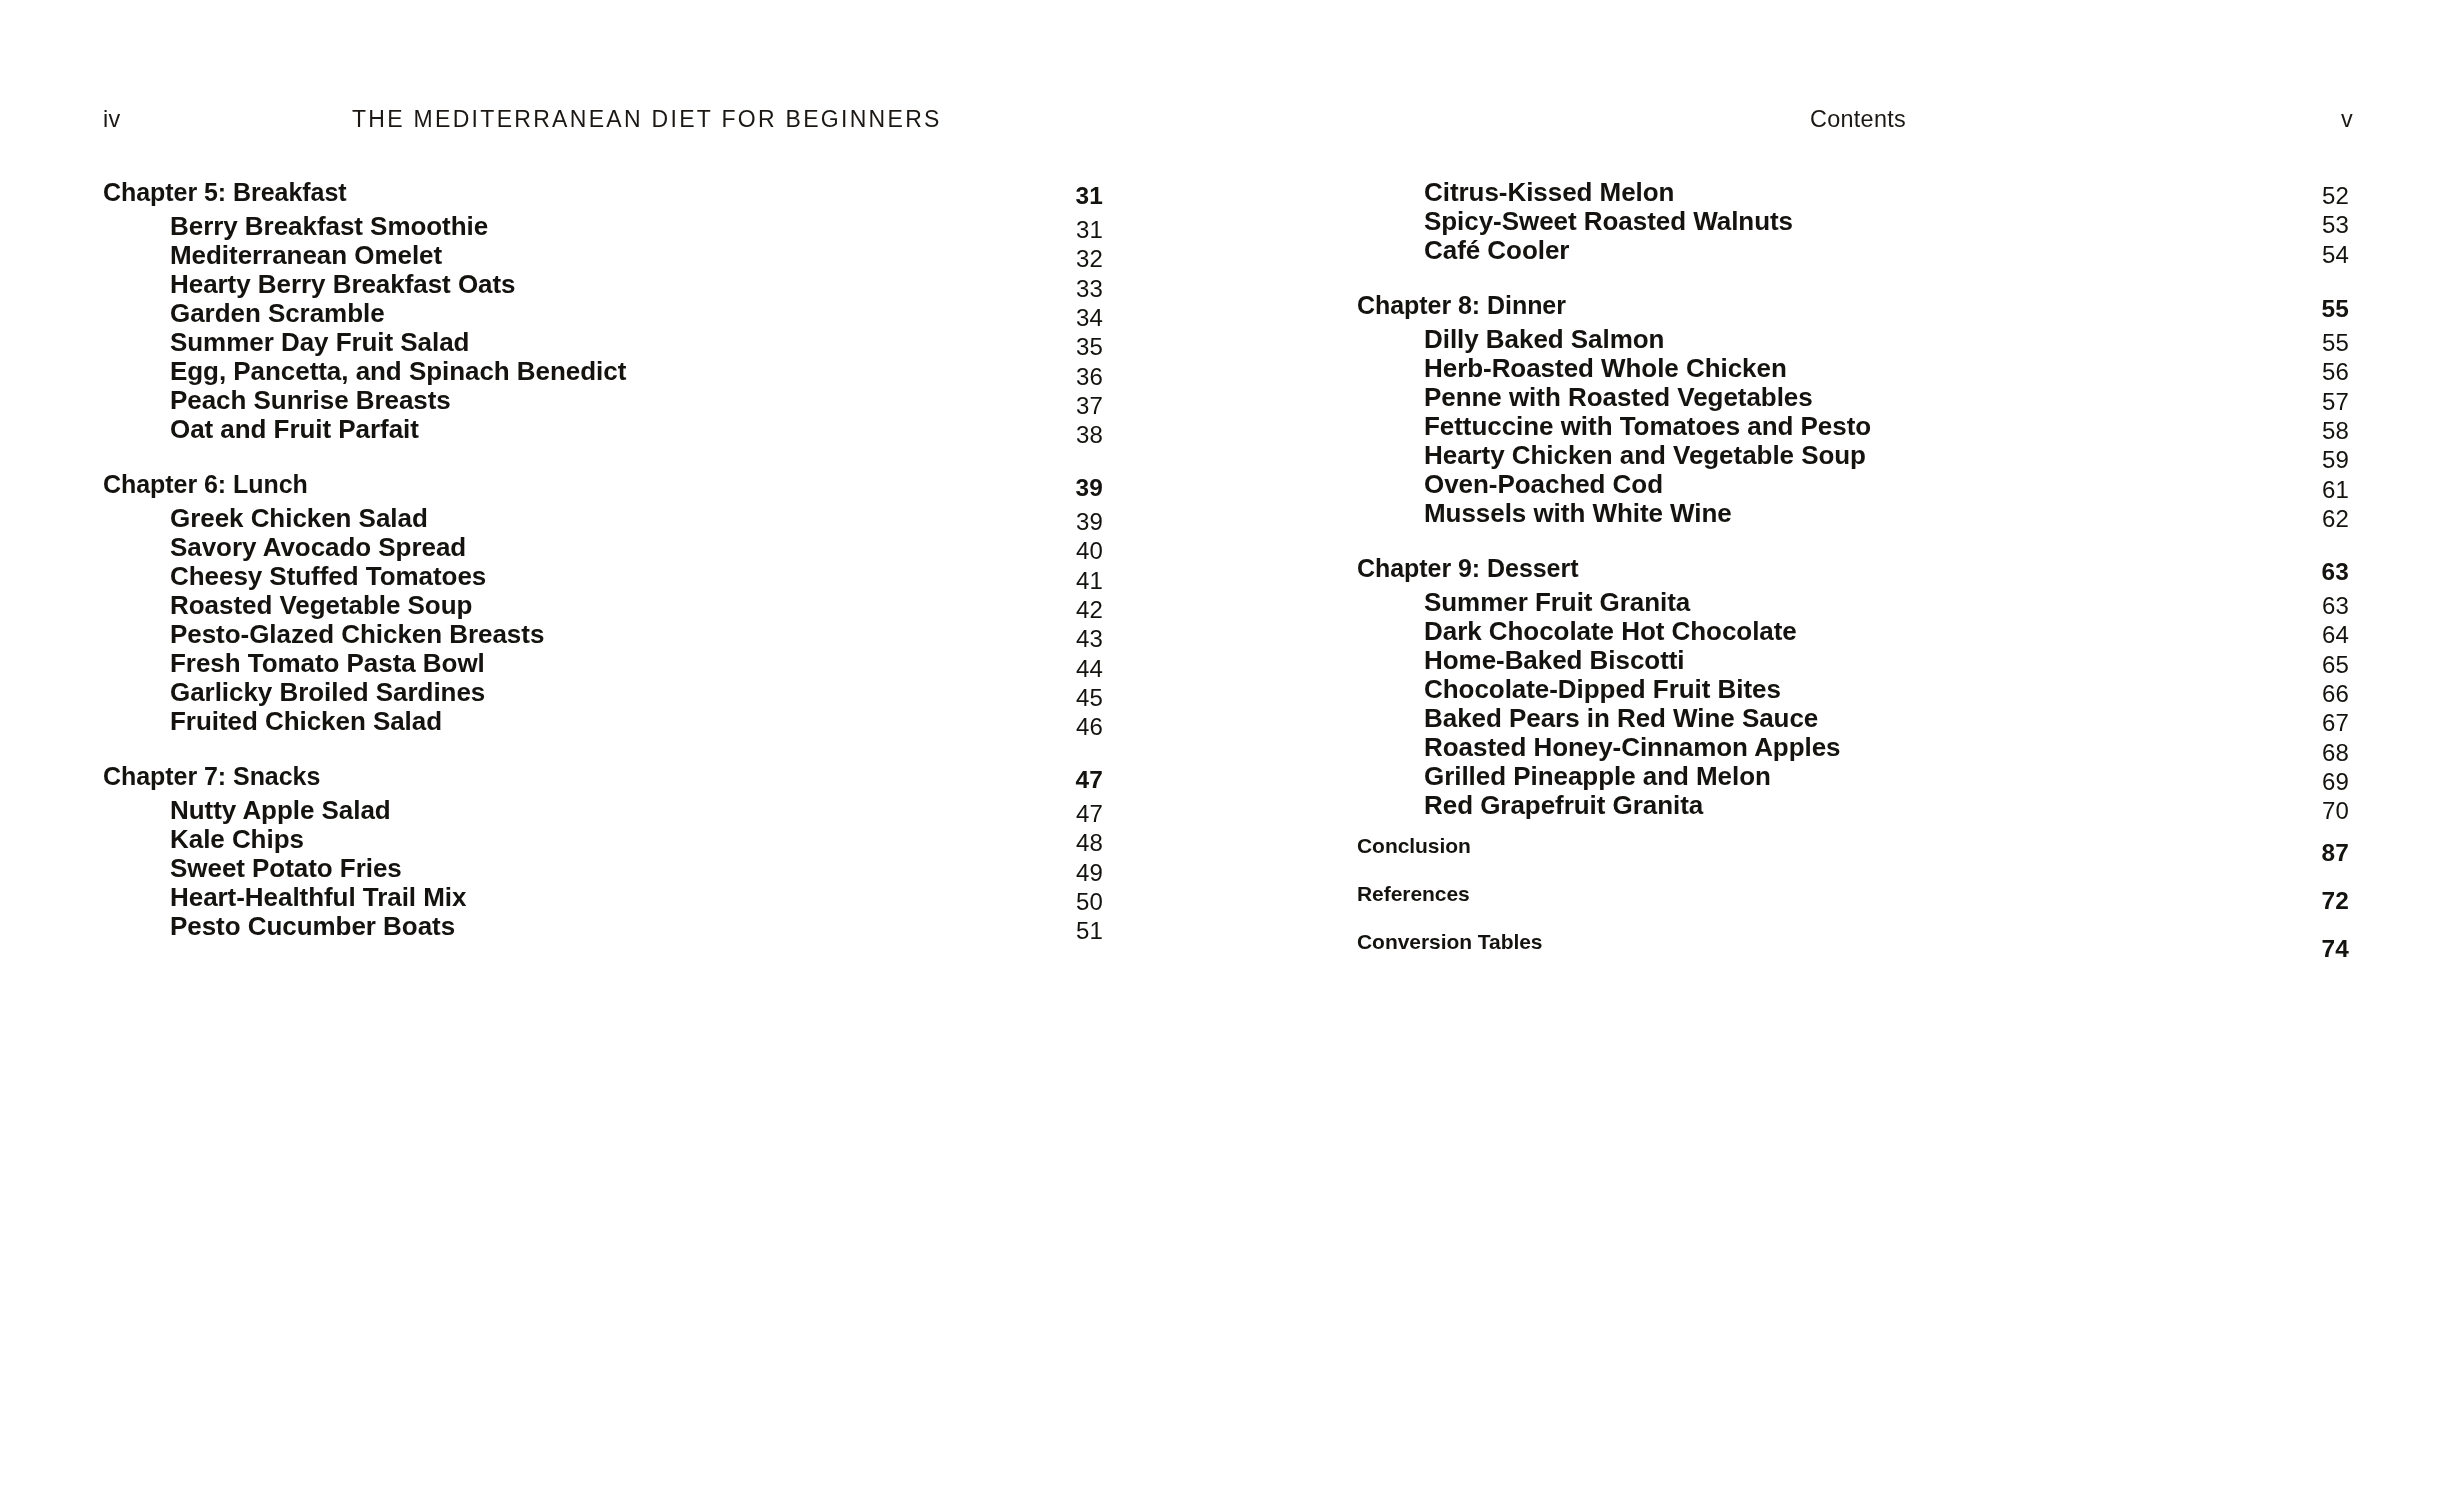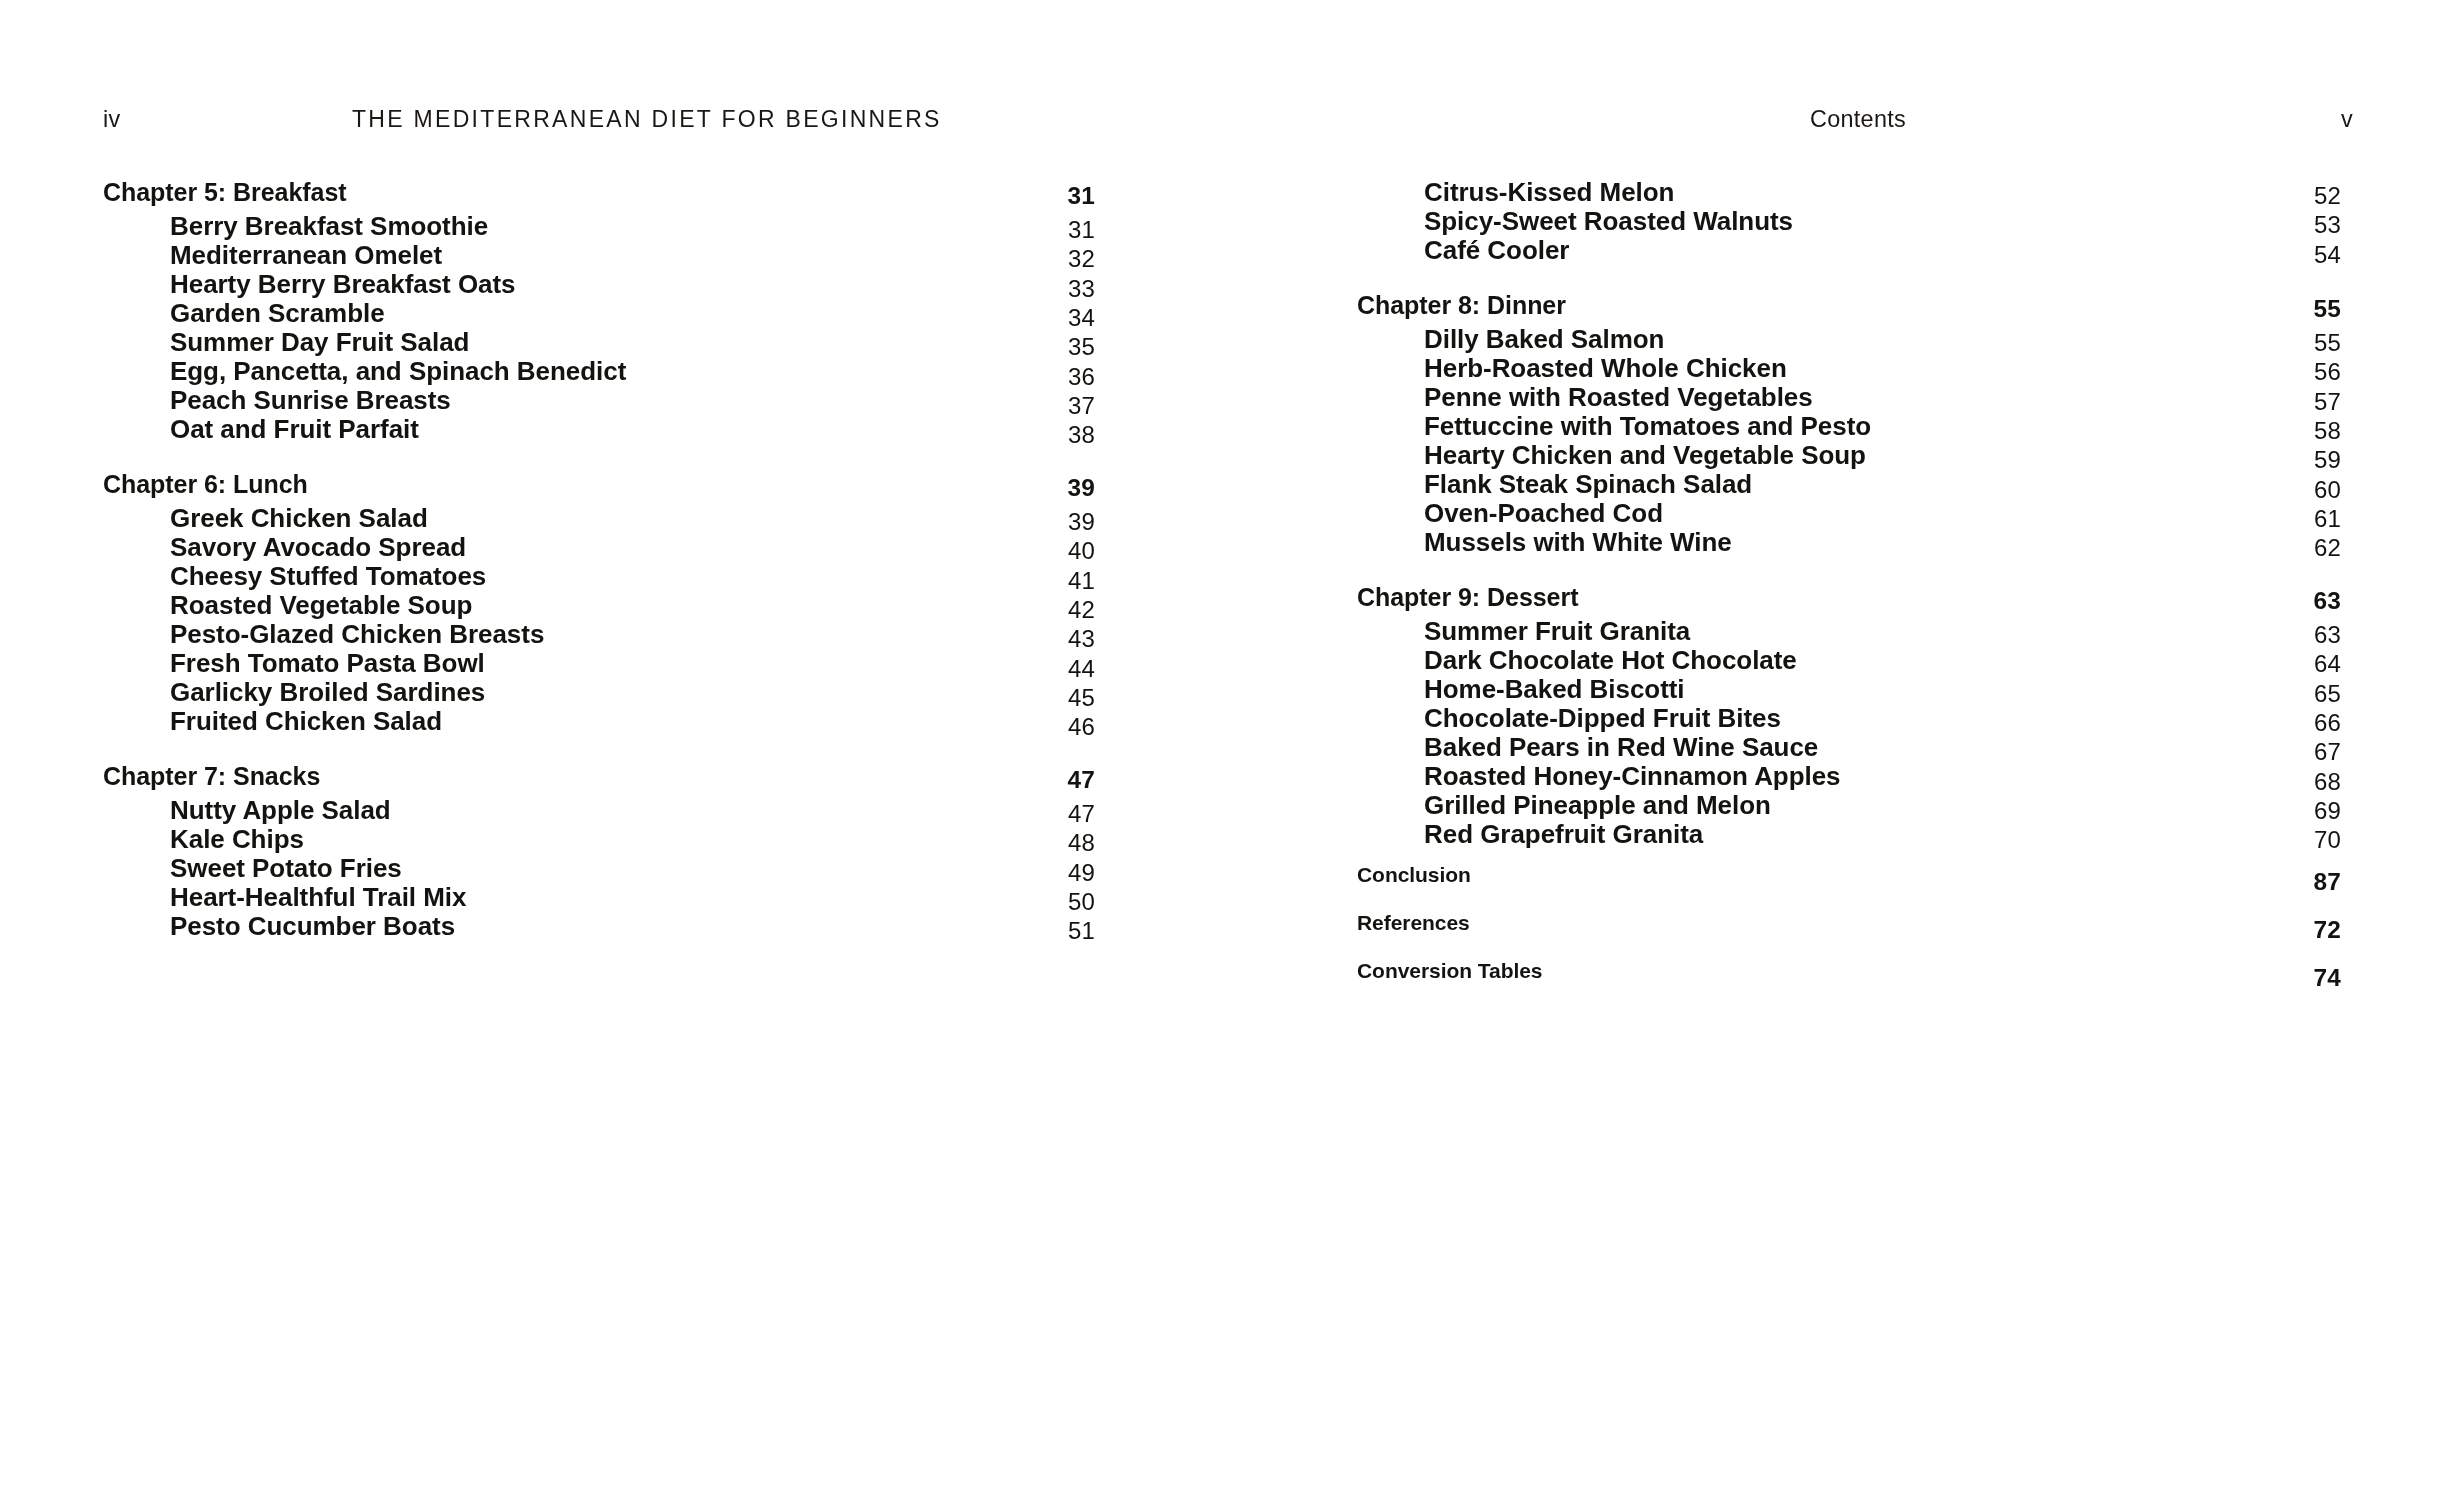--- a/index.html
+++ b/index.html
@@ -78,21 +78,21 @@
   }
 
   .toc-label {
     position: absolute;
     left: 0;
     top: 0;
     white-space: nowrap;
   }
   .toc-page {
     position: absolute;
-    right: 8px;
+    right: 0;
     top: 0;
     text-align: right;
     white-space: nowrap;
   }
 
   
   .row-entry .toc-label {
     left: 67px;
     font-size: 26px;
     font-weight: 700;
@@ -299,24 +299,20 @@
         </li>
         <li class="toc-row row-entry nudge-1">
           <span class="toc-label">Fettuccine with Tomatoes and Pesto</span>
           <span class="toc-page">58</span>
         </li>
         <li class="toc-row row-entry nudge-1">
           <span class="toc-label">Hearty Chicken and Vegetable Soup</span>
           <span class="toc-page">59</span>
         </li>
         <li class="toc-row row-entry nudge-2">
-          <span class="toc-label">Flank Steak Spinach Salad</span>
-          <span class="toc-page">60</span>
-        </li>
-        <li class="toc-row row-entry nudge-2">
           <span class="toc-label">Oven-Poached Cod</span>
           <span class="toc-page">61</span>
         </li>
         <li class="toc-row row-entry nudge-2">
           <span class="toc-label">Mussels with White Wine</span>
           <span class="toc-page">62</span>
         </li>
         <li class="toc-row row-chapter gap-before-chapter">
           <span class="toc-label">Chapter 9: Dessert</span>
           <span class="toc-page">63</span>

